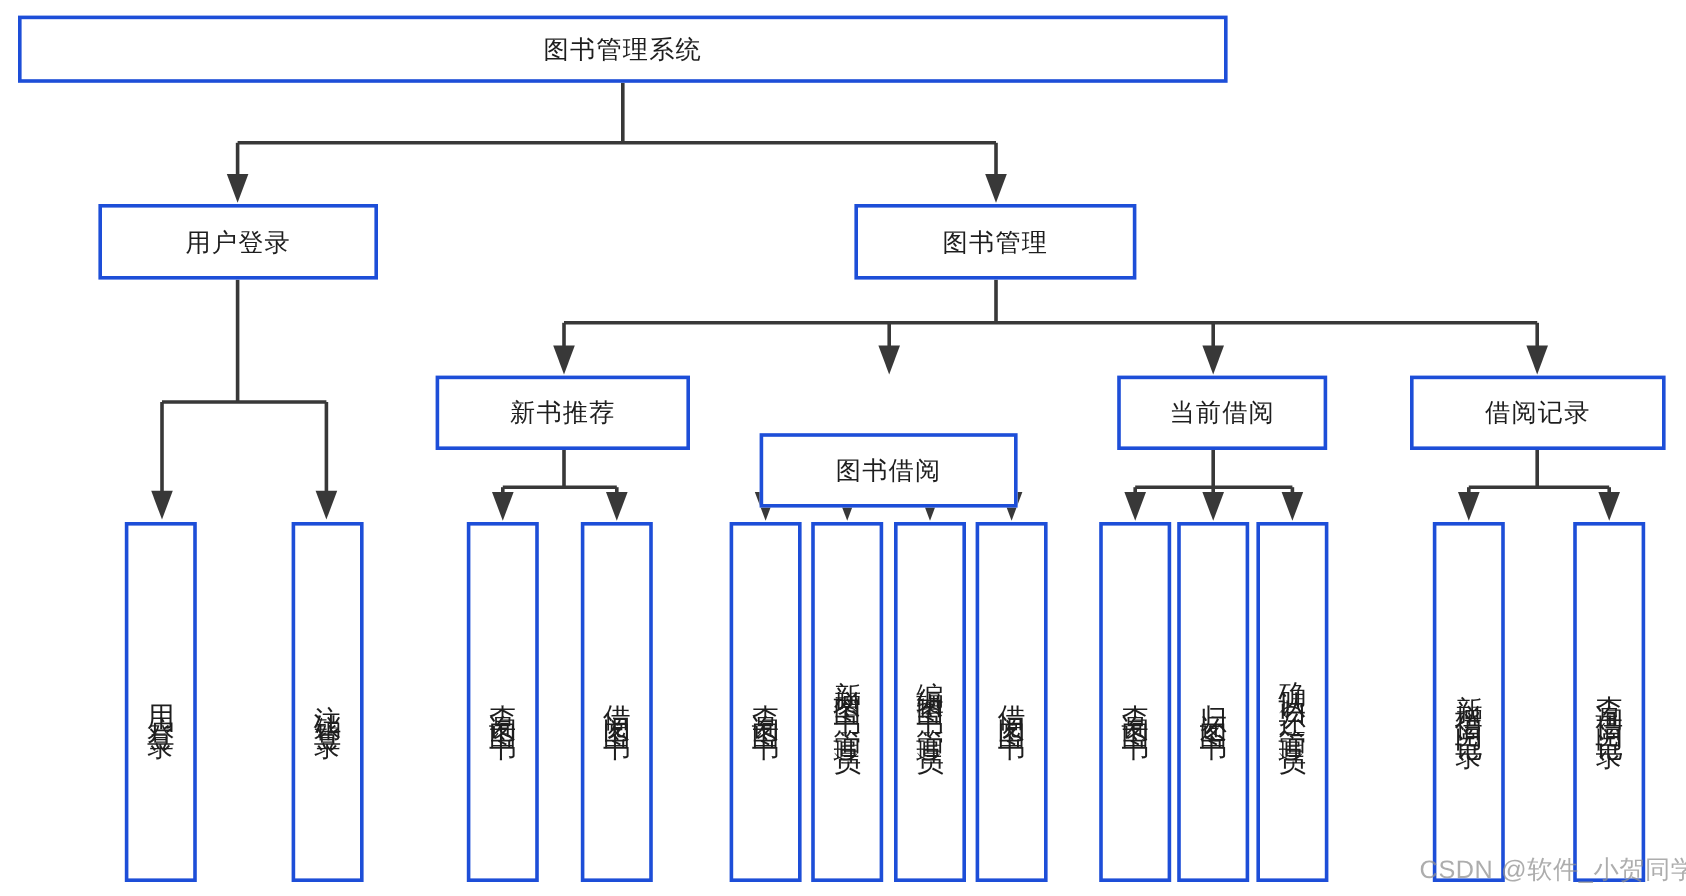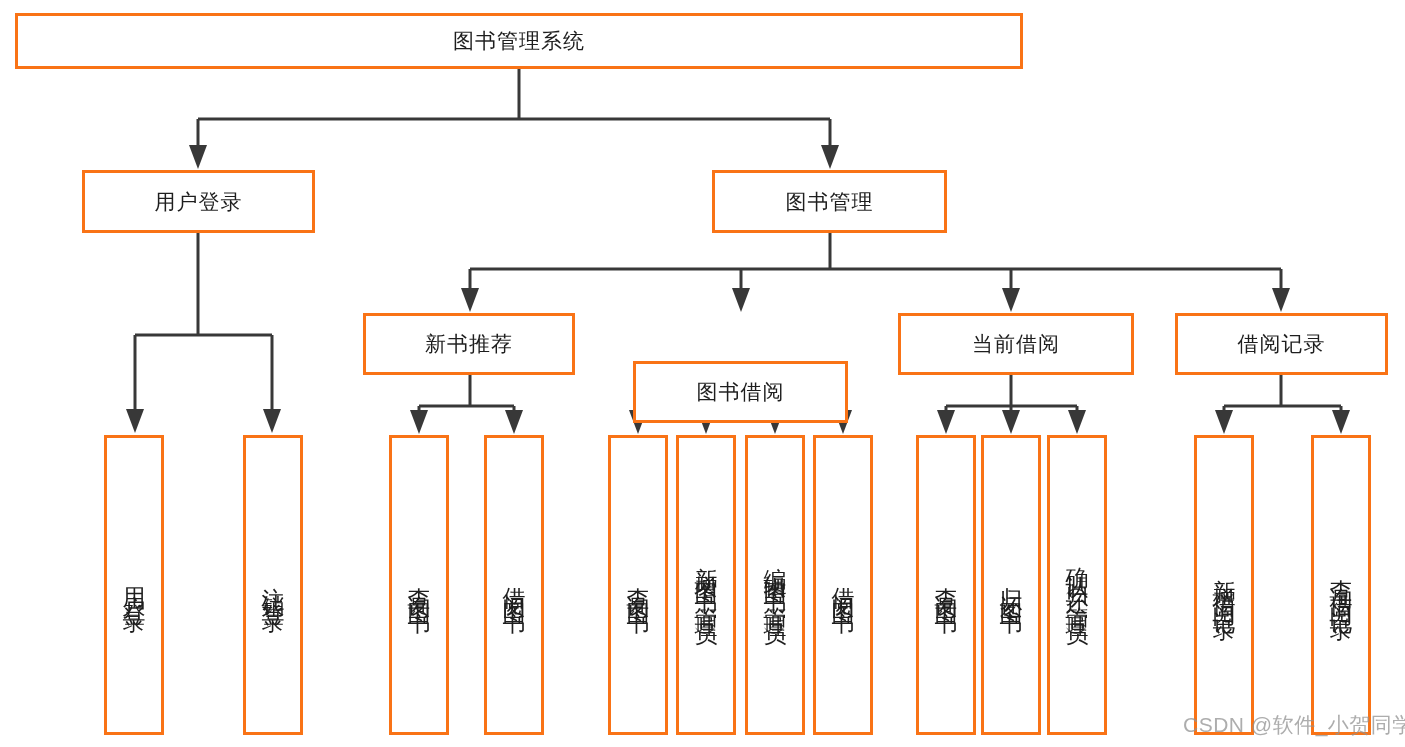--- a/index.html
+++ b/index.html
@@ -5,37 +5,37 @@
   html,body{margin:0;padding:0;}
   body{
     width:1405px;height:747px;position:relative;overflow:hidden;
     background:#ffffff;
     font-family:"Liberation Sans","DejaVu Sans",sans-serif;
   }
   #stage{position:absolute;inset:0;width:1405px;height:747px;}
   svg.connectors{position:absolute;left:0;top:0;z-index:1;}
   .box{
     position:absolute;box-sizing:border-box;z-index:2;
-    border:3px solid #f97316;background:#ffffff;
+    border:3px solid #1d4ed8;background:#ffffff;
     display:flex;align-items:center;justify-content:center;
     color:#1e1e1e;
   }
   .hbox{font-size:21px;letter-spacing:1px;}
   .vbox span{
     writing-mode:vertical-rl;text-orientation:mixed;
     font-size:23px;letter-spacing:8px;line-height:1;
     white-space:nowrap;
   }
   
   .n-root           {left:15px;  top:13px;  width:1008px;height:56px;}
   .n-user-login     {left:82px;  top:170px; width:233px; height:63px;}
   .n-book-mgmt      {left:712px; top:170px; width:235px; height:63px;}
   .n-new-book-rec   {left:363px; top:313px; width:212px; height:62px;}
   .n-book-borrow    {left:633px; top:313px; width:215px; height:62px;margin-top:48px;}
-  .n-current-borrow {left:898px; top:313px; width:236px; height:62px;}
+  .n-current-borrow {left:931px; top:313px; width:175px; height:62px;}
   .n-borrow-records {left:1175px;top:313px; width:213px; height:62px;}
   .n-ul-login  {left:104px; top:435px;width:60px;height:300px;}
   .n-ul-logout {left:243px; top:435px;width:60px;height:300px;}
   .n-nb-query  {left:389px; top:435px;width:60px;height:300px;}
   .n-nb-borrow {left:484px; top:435px;width:60px;height:300px;}
   .n-bb-query  {left:608px; top:435px;width:60px;height:300px;}
   .n-bb-add    {left:676px; top:435px;width:60px;height:300px;}
   .n-bb-edit   {left:745px; top:435px;width:60px;height:300px;}
   .n-bb-borrow {left:813px; top:435px;width:60px;height:300px;}
   .n-cb-query  {left:916px; top:435px;width:60px;height:300px;}

